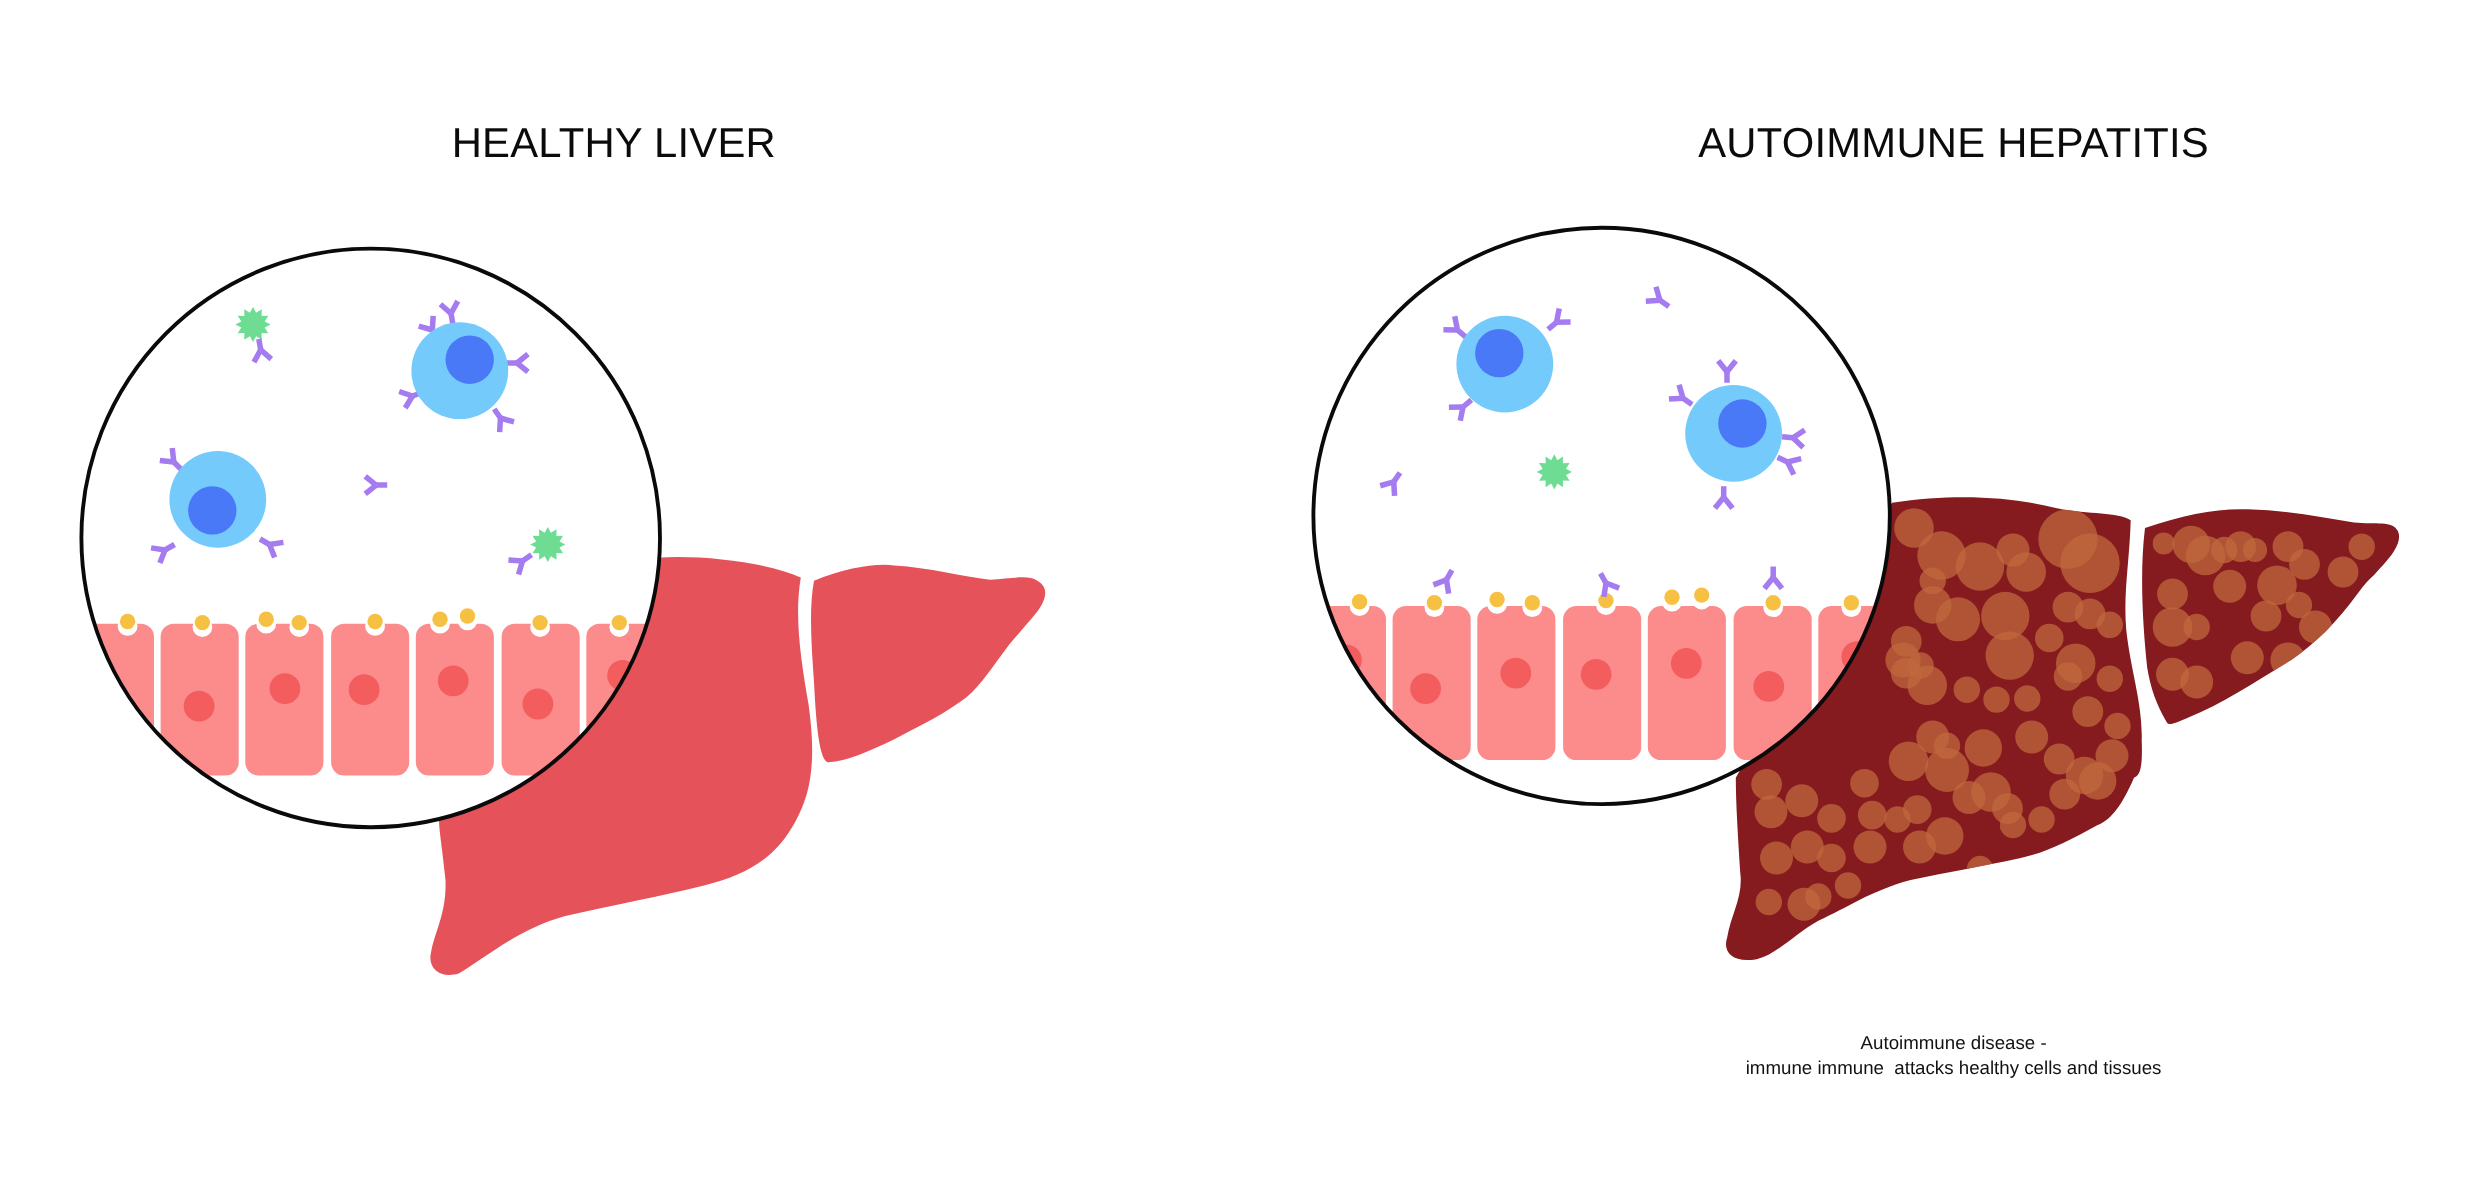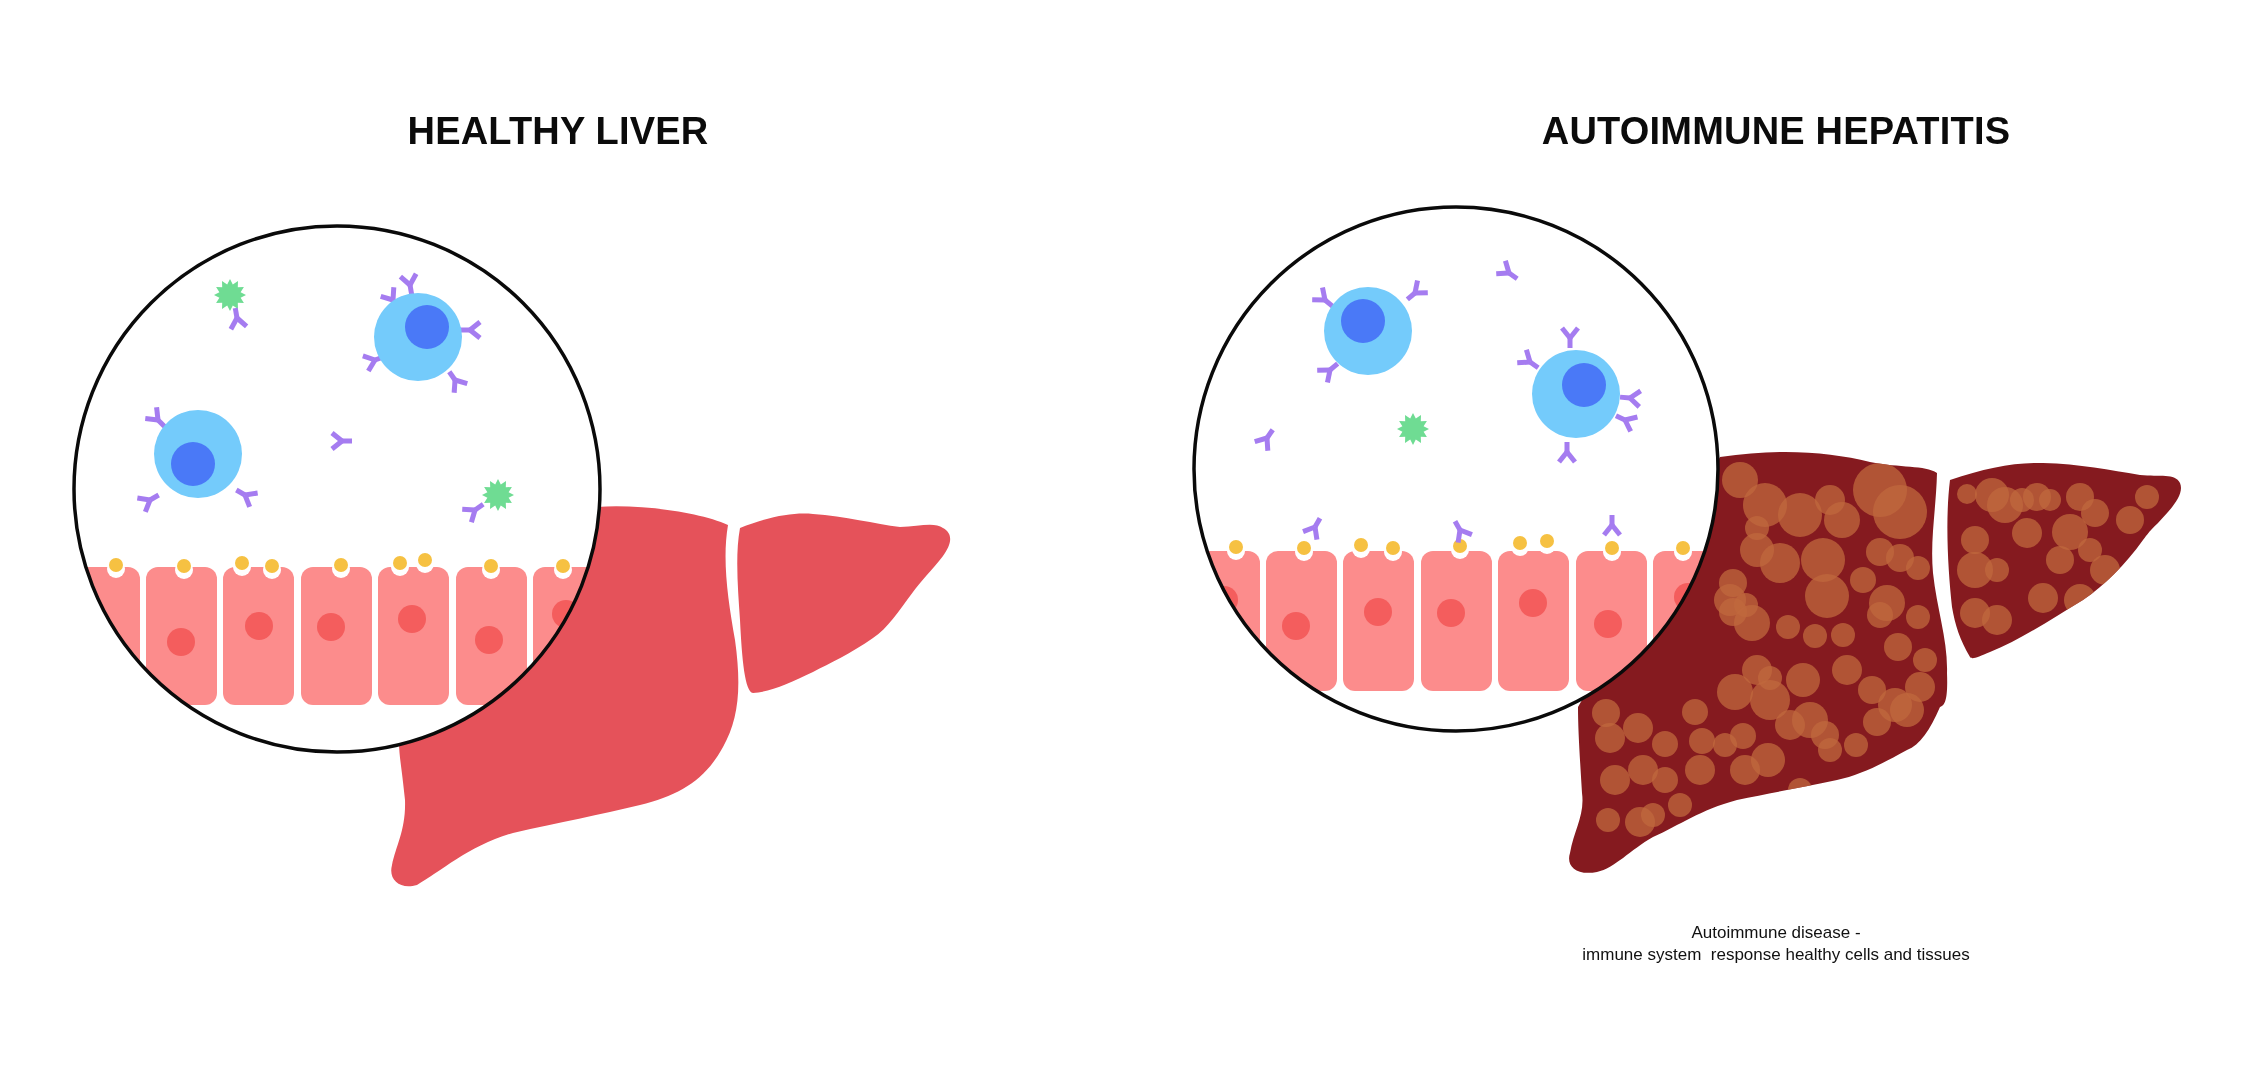--- a/index.html
+++ b/index.html
@@ -1,36 +1,36 @@
 <!DOCTYPE html>
 <html><head>
 <meta charset="utf-8">
 <style>
   html, body { margin: 0; padding: 0; background: #ffffff; }
   body { width: 2257px; height: 1080px; position: relative; overflow: hidden; font-family: "Liberation Sans", sans-serif; }
   .panel { position: absolute; top: 0; height: 1080px; }
-  .title { position: absolute; top: 110px; width: 700px; text-align: center; font-family: "Liberation Sans", sans-serif; font-weight: bold; font-size: 38px; color: #0b0b0b; letter-spacing: 0.2px; }
+  .title { position: absolute; top: 110px; width: 700px; text-align: center; font-family: "Liberation Sans", sans-serif; font-weight: normal; font-size: 38px; color: #0b0b0b; letter-spacing: 0.2px; }
   .caption { position: absolute; top: 922px; width: 700px; text-align: center; font-family: "Liberation Sans", sans-serif; font-size: 17px; line-height: 22px; color: #111111; }
   .caption span { display: block; white-space: pre; }
   svg.art { position: absolute; left: 0; top: 0; }
 </style>
 </head>
 <body>
 
 <div class="panel" style="left:0;width:1128px;">
   <div class="title" style="left:208px;">HEALTHY LIVER</div>
   <div class="caption" style="left:208px;">
   </div>
 </div>
 
 <div class="panel" style="left:1172px;width:1129px;">
   <div class="title" style="left:254px;">AUTOIMMUNE HEPATITIS</div>
-  <div class="caption" style="left:254px;">
+  <div class="caption" style="left:254px;margin-top:16px;">
     <span>Autoimmune disease -</span>
-    <span>immune system  response healthy cells and tissues</span>
+    <span>immune immune  attacks healthy cells and tissues</span>
   </div>
 </div>
 
 <svg class="art" id="art" width="2257" height="100%" viewBox="0 0 2257 1080" xmlns="http://www.w3.org/2000/svg" style="height:1080px;pointer-events:none;">
     <g>
       <g>
         <defs>
           <clipPath id="liverclip0">
             <path d="M 597 507 C 640 504 700 512 728 525 C 722 560 728 600 735 640 C 742 690 738 720 723 747 C 705 780 680 795 640 805 C 600 815 560 822 513 833 C 470 845 440 872 417 885 C 400 890 388 880 392 865 C 396 845 406 830 405 800 C 402 770 399 755 399 743 Z"></path>
             <path d="M 740 528 C 770 516 795 512 813 514 C 845 516 875 524 900 527 C 920 526 935 522 943 528 C 954 534 951 545 943 556 C 932 570 920 582 913 592 C 898 612 888 628 873 638 C 850 654 830 663 813 672 C 790 683 770 692 753 693 C 745 692 742 660 740 620 C 738 590 735 555 740 528 Z"></path>

